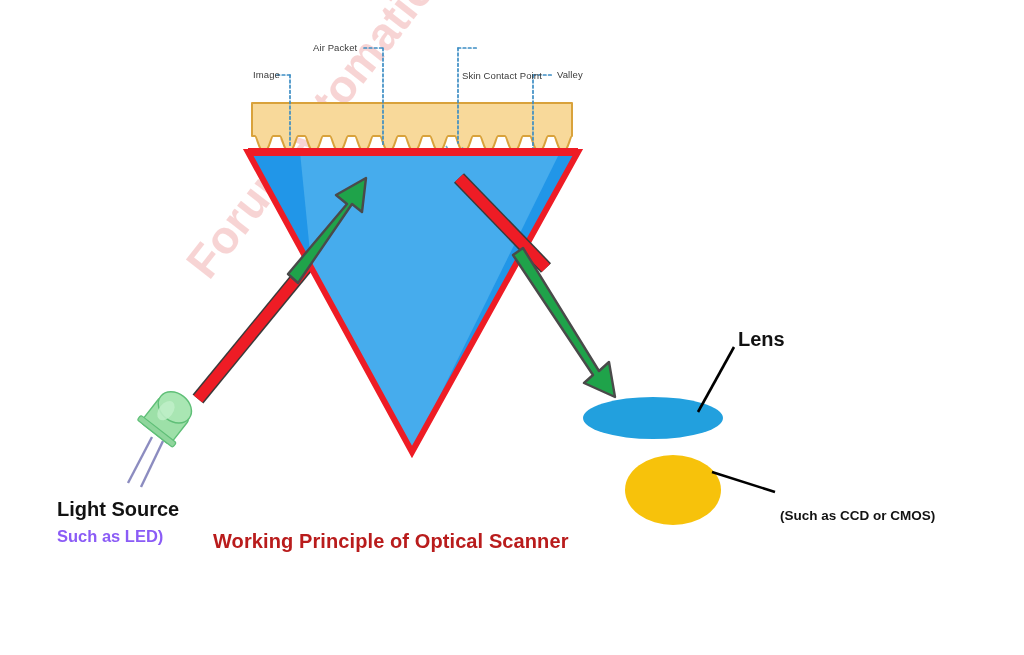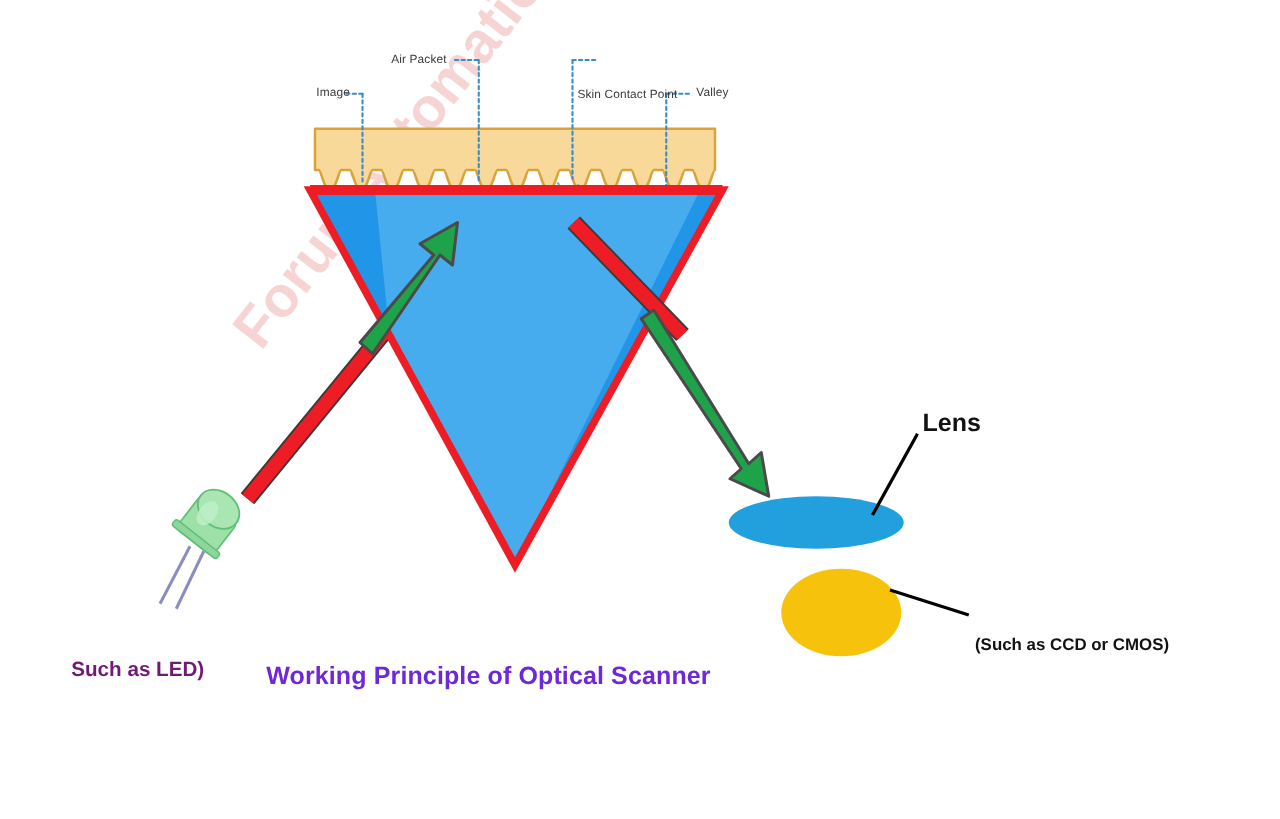--- a/index.html
+++ b/index.html
@@ -36,31 +36,31 @@
     letter-spacing: 0.1px;
   }
   .label-bold {
     font-weight: bold;
     font-size: 20px;
     color: #121212;
   }
   .label-sub {
     font-size: 16.5px;
     font-weight: bold;
-    color: #701a75;
+    color: #8b5cf6;
   }
   .label-sub-small {
     font-size: 13.5px;
     font-weight: bold;
     color: #121212;
   }
   .title-red {
     font-weight: bold;
     font-size: 20px;
-    color: #6d28d9;
+    color: #b91c1c;
     letter-spacing: 0.1px;
   }
   .watermark {
     position: absolute;
     left: 175px;
     top: 255px;
     font-size: 46px;
     font-weight: bold;
     color: #F6C9C9;
     opacity: 0.78;
@@ -213,20 +213,21 @@
   </svg>
 
   <div class="txt callout-small" style="left:253px; top:69px;">Image</div>
 
   <div class="txt callout-small" style="left:313px; top:42px;">Air Packet</div>
 
   <div class="txt callout-small" style="left:462px; top:42px;margin-top:28px;">Skin Contact Point</div>
 
   <div class="txt callout-small" style="left:557px; top:69px;">Valley</div>
 
+  <div class="txt label-bold" style="left:57px; top:498px;">Light Source</div>
   <div class="txt label-sub" style="left:57px; top:527px;">Such as LED)</div>
 
   <div class="txt title-red" style="left:213px; top:530px;">Working Principle of Optical Scanner</div>
 
   <div class="txt label-bold" style="left:738px; top:328px;text-align:right;">Lens</div>
 
   <div class="txt label-sub-small" style="left:764px; top:508px;margin-left:16px;">(Such as CCD or CMOS)</div>
 
 </div>
 

